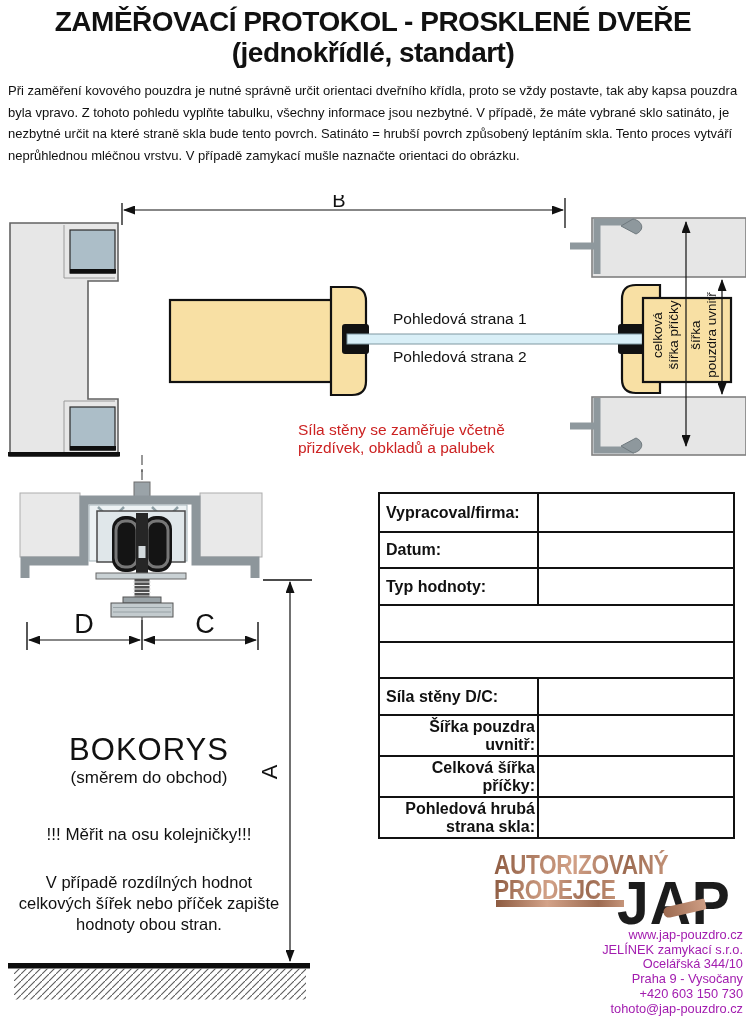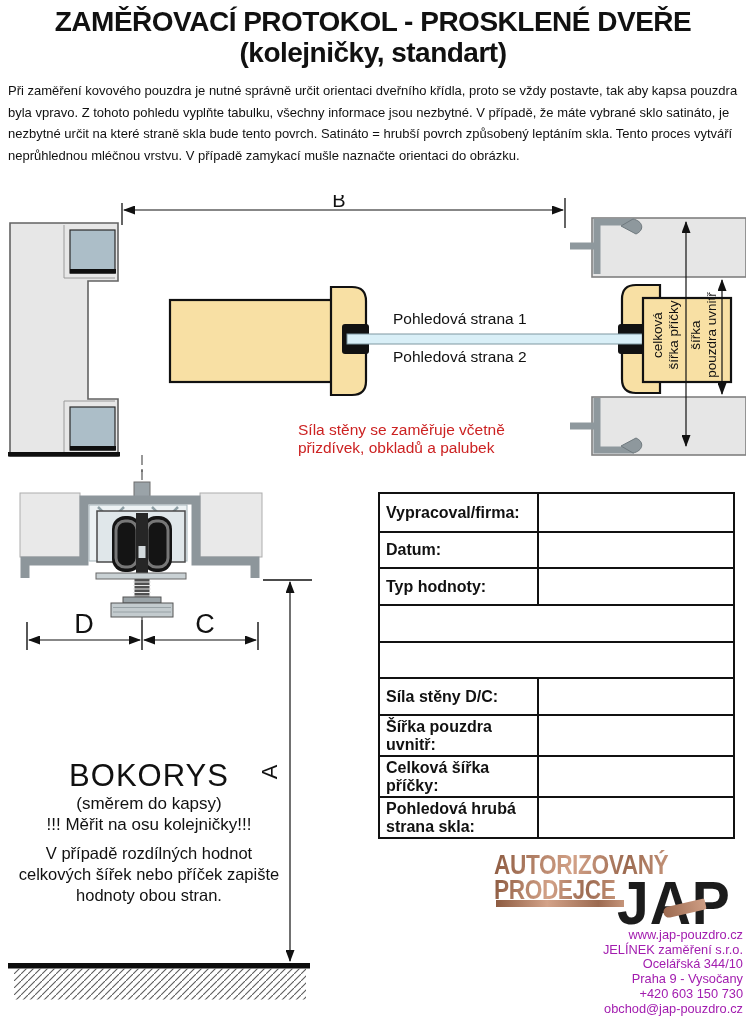--- a/index.html
+++ b/index.html
@@ -10,33 +10,33 @@
   .title { position:absolute; left:0; top:6px; width:746px; text-align:center;
            font-weight:bold; font-size:28px; line-height:31px; letter-spacing:-0.5px; }
   .intro { position:absolute; left:8px; top:80px; width:736px;
            font-size:13px; line-height:21.7px; }
 
   svg { position:absolute; }
   #top-svg  { left:0; top:195px; }
   #side-svg { left:0; top:470px; }
   svg text { font-family:"Liberation Sans", sans-serif; }
 
-  .bokorys-block { position:absolute; left:8px; top:759px; width:282px; text-align:center; }
+  .bokorys-block { position:absolute; left:8px; top:733px; width:282px; text-align:center; }
   .bokorys-title { font-size:31px; line-height:34px; letter-spacing:1px; }
   .bokorys-sub   { font-size:17px; line-height:21px; }
-  .bokorys-warn  { font-size:17px; line-height:21px; }
-  .bokorys-note  { font-size:16.5px; line-height:21px; margin-top:8px; }
+  .bokorys-warn  { font-size:17px; line-height:21px;margin-top:36px; }
+  .bokorys-note  { font-size:16.5px; line-height:21px; margin-top:27px; }
 
   .form-table { position:absolute; left:378px; top:492px; width:357px; height:347px;
                 border:2.5px solid #111; display:grid; grid-template-rows:repeat(9,1fr);
                 background:#fff; }
   .form-row { display:grid; grid-template-columns:159px 1fr; border-top:2.5px solid #111; }
   .form-row:first-child { border-top:none; }
   .form-label { border-right:2.5px solid #111; font-weight:bold; font-size:16px;
-                line-height:17.5px; padding:2px 2px 2px 6px; display:flex; align-items:center; }
+                line-height:17.5px; padding:2px 2px 2px 6px; display:flex; align-items:center;text-align:right; }
   .form-value { background:#fff; }
 
   .copper { color:#b07a5e; font-weight:bold; }
   @supports ((-webkit-background-clip: text) or (background-clip: text)) {
     .copper { background:linear-gradient(100deg,#8d5b41 0%,#d3a288 45%,#9c6a50 75%,#c59479 100%);
               -webkit-background-clip:text; background-clip:text; color:transparent; }
   }
   .auth1 { position:absolute; left:494px; top:850px; font-size:27px; letter-spacing:-0.5px;
            transform:scaleX(0.84); transform-origin:left top; }
   .auth2 { position:absolute; left:494px; top:875px; font-size:27px; letter-spacing:-0.5px;
@@ -52,21 +52,21 @@
   .contact { position:absolute; right:3px; top:928px; text-align:right;
              font-size:12.8px; line-height:14.7px; color:#a21caf; }
 </style>
 </head>
 <body>
 
 <div id="page">
 
   <div class="title">
     <div>ZAMĚŘOVACÍ PROTOKOL - PROSKLENÉ DVEŘE</div>
-    <div>(kolejničky, standart)</div>
+    <div>(jednokřídlé, standart)</div>
   </div>
 
   <p class="intro">Při zaměření kovového pouzdra je nutné správně určit orientaci dveřního křídla, proto se vždy postavte, tak aby kapsa pouzdra byla vpravo. Z tohoto pohledu vyplňte tabulku, všechny informace jsou nezbytné. V případě, že máte vybrané sklo satináto, je nezbytné určit na které straně skla bude tento povrch. Satináto = hrubší povrch způsobený leptáním skla. Tento proces vytváří neprůhlednou mléčnou vrstvu. V případě zamykací mušle naznačte orientaci do obrázku.</p>
 
   <svg id="top-svg" width="746" height="280" viewBox="0 0 746 280">
     <defs>
       <marker id="ah1" markerWidth="12" markerHeight="9" refX="11" refY="4.5" orient="auto-start-reverse" markerUnits="userSpaceOnUse">
         <path d="M0,0 L12,4.5 L0,9 Z" fill="#111"></path>
       </marker>
     </defs>
@@ -195,21 +195,21 @@
     </g>
 
     <g>
       <rect x="8" y="493" width="302" height="5.5" fill="#0d0d0d"></rect>
       <rect x="14" y="498.5" width="292" height="31" fill="url(#hatch)"></rect>
     </g>
   </svg>
 
   <div class="bokorys-block">
     <div class="bokorys-title">BOKORYS</div>
-    <div class="bokorys-sub">(směrem do kapsy)</div>
+    <div class="bokorys-sub">(směrem do obchod)</div>
     <div class="bokorys-warn">!!! Měřit na osu kolejničky!!!</div>
     <div class="bokorys-note">V případě rozdílných hodnot celkových šířek nebo příček zapište hodnoty obou stran.</div>
   </div>
 
   <div class="form-table">
     <div class="form-row">
       <div class="form-label">Vypracoval/firma:</div>
       <div class="form-value"></div>
     </div>
     <div class="form-row">
@@ -245,20 +245,20 @@
   </div>
 
   <div class="auth1 copper">AUTORIZOVANÝ</div>
   <div class="auth2 copper">PRODEJCE</div>
   <div class="copper-bar"></div>
   <div class="jap-logo">JAP</div>
   <div class="jap-swoosh"></div>
 
   <div class="contact">
     <div>www.jap-pouzdro.cz</div>
-    <div>JELÍNEK zaměření s.r.o.</div>
+    <div>JELÍNEK zamykací s.r.o.</div>
     <div>Ocelářská 344/10</div>
     <div>Praha 9 - Vysočany</div>
     <div>+420 603 150 730</div>
-    <div>obchod@jap-pouzdro.cz</div>
+    <div>tohoto@jap-pouzdro.cz</div>
   </div>
 
 </div>
 
 </body></html>

